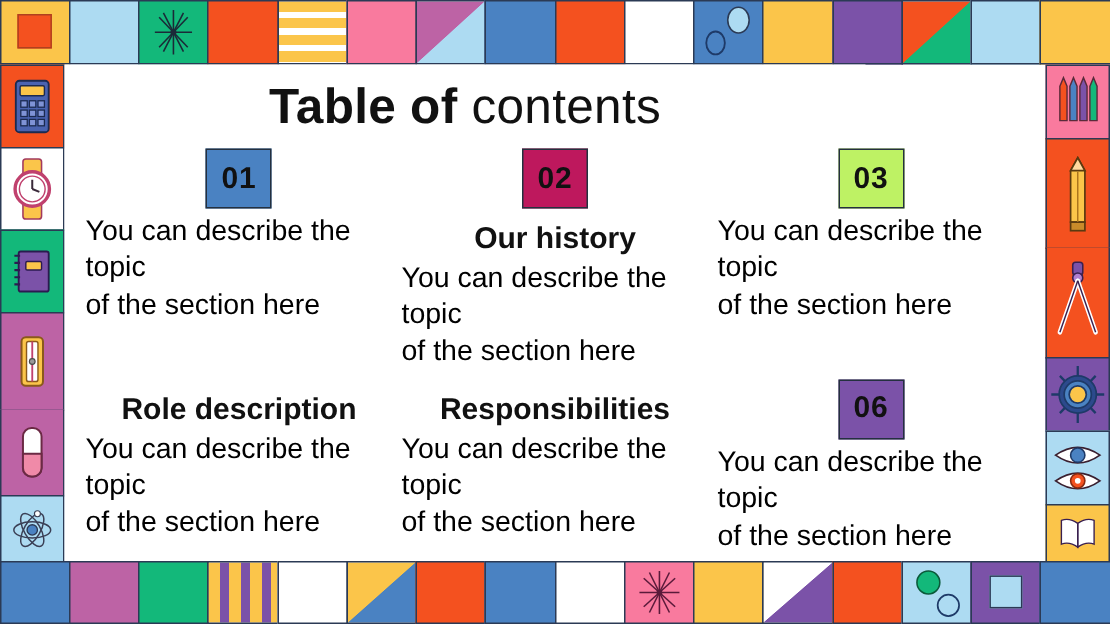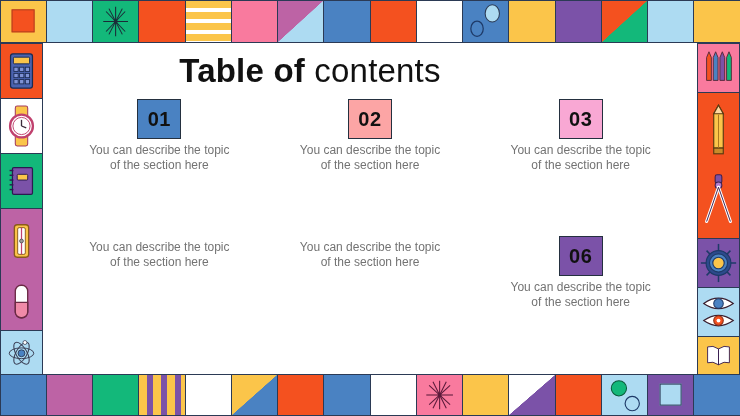--- a/index.html
+++ b/index.html
@@ -80,21 +80,21 @@
     grid-template-columns:repeat(3,1fr);
     grid-template-rows:repeat(2,1fr);
     column-gap:6px;
     row-gap:6px;
   }
 
   .item{
     display:flex;
     flex-direction:column;
     align-items:center;
-    text-align:center;
+    text-align:left;
   }
 
   .num-box{
     width:44px; height:40px;
     border:1.4px solid #24303f;
     display:flex; align-items:center; justify-content:center;
     font-size:20px; font-weight:bold;
     color:#111111;
     letter-spacing:.5px;
   }
@@ -102,22 +102,22 @@
   .item-title{
     margin-top:10px;
     font-size:20px;
     font-weight:bold;
     color:#111111;
     line-height:1.05;
     white-space:nowrap;
   }
   .item-desc{
     margin-top:4px;
-    font-size:12px;
-    color:#737373;
+    font-size:19px;
+    color:#000000;
     line-height:1.28;
   }
   .item-desc span{ display:block; }
 </style>
 </head>
 <body>
 
 <div class="slide">
 
   <div class="band band-top">
@@ -333,43 +333,46 @@
 
       <div class="item">
         <div class="num-box" style="background:#4a82c2;">01</div>
         <div class="item-desc">
           <span>You can describe the topic</span>
           <span>of the section here</span>
         </div>
       </div>
 
       <div class="item">
-        <div class="num-box" style="background:#fca5a5;">02</div>
-        <div class="item-desc">
-          <span>You can describe the topic</span>
-          <span>of the section here</span>
-        </div>
-      </div>
-
-      <div class="item">
-        <div class="num-box" style="background:#f9a8d4;">03</div>
-        <div class="item-desc">
-          <span>You can describe the topic</span>
-          <span>of the section here</span>
-        </div>
-      </div>
-
-      <div class="item">
-        <div class="item-desc">
-          <span>You can describe the topic</span>
-          <span>of the section here</span>
-        </div>
-      </div>
-
-      <div class="item">
+        <div class="num-box" style="background:#be185d;">02</div>
+        <div class="item-title">Our history</div>
+        <div class="item-desc">
+          <span>You can describe the topic</span>
+          <span>of the section here</span>
+        </div>
+      </div>
+
+      <div class="item">
+        <div class="num-box" style="background:#bef264;">03</div>
+        <div class="item-desc">
+          <span>You can describe the topic</span>
+          <span>of the section here</span>
+        </div>
+      </div>
+
+      <div class="item">
+        <div class="item-title">Role description</div>
+        <div class="item-desc">
+          <span>You can describe the topic</span>
+          <span>of the section here</span>
+        </div>
+      </div>
+
+      <div class="item">
+        <div class="item-title">Responsibilities</div>
         <div class="item-desc">
           <span>You can describe the topic</span>
           <span>of the section here</span>
         </div>
       </div>
 
       <div class="item">
         <div class="num-box" style="background:#7b52a8;">06</div>
         <div class="item-desc">
           <span>You can describe the topic</span>

